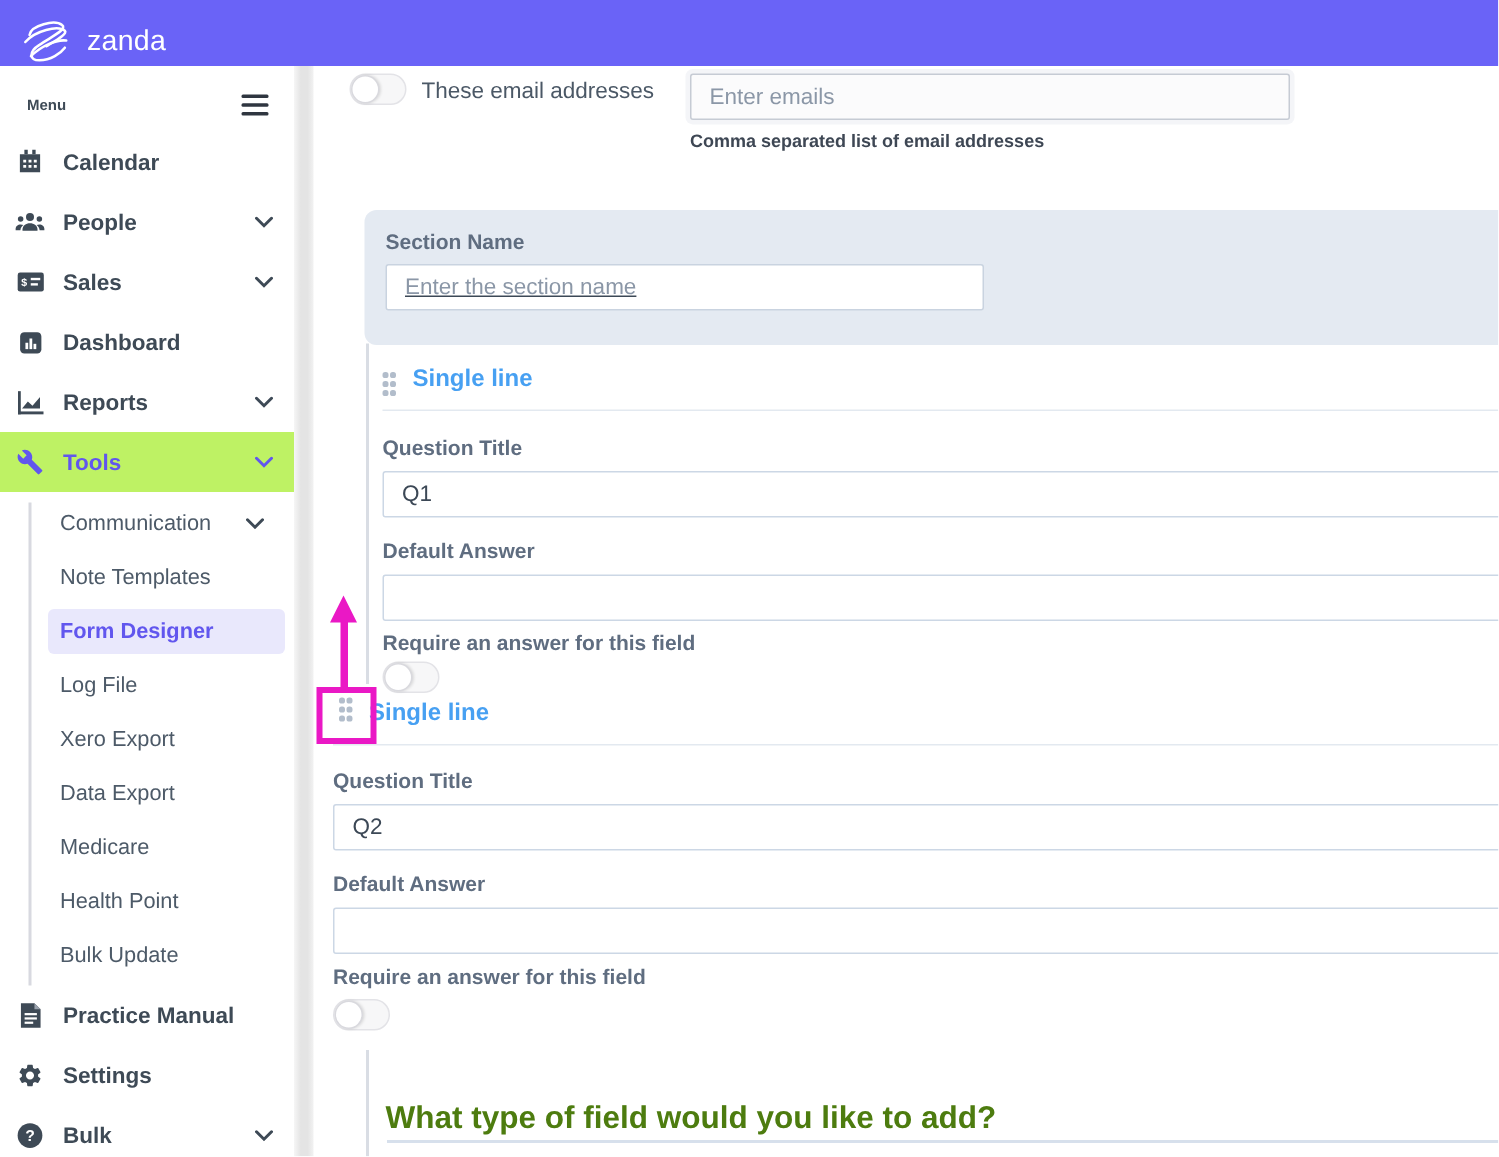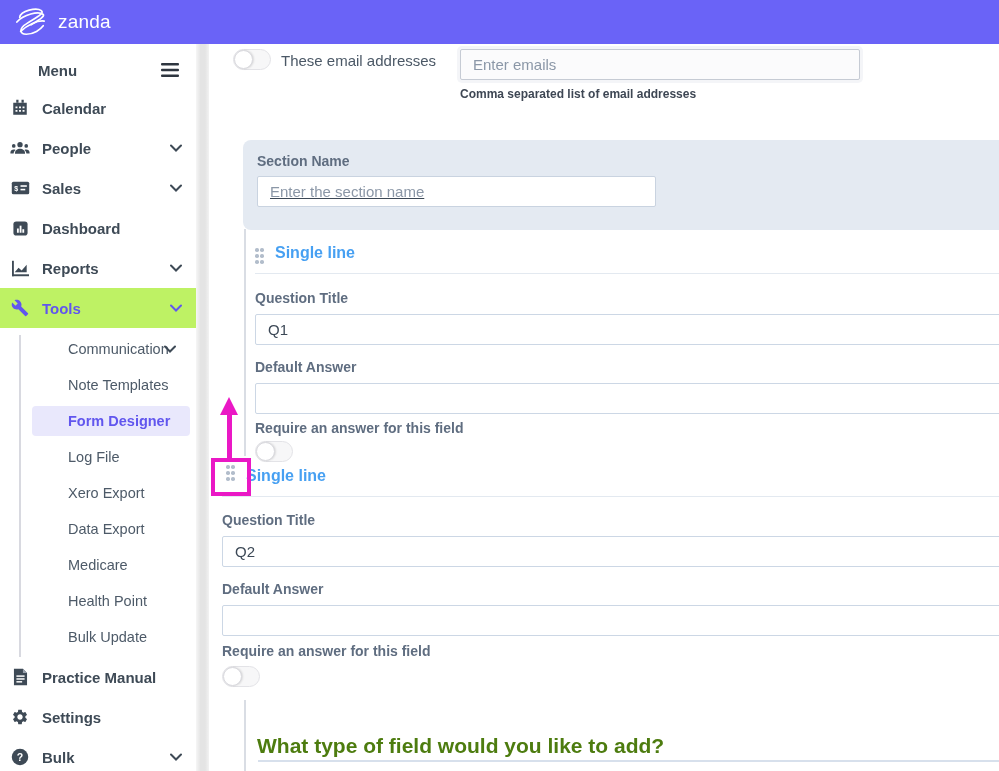--- a/index.html
+++ b/index.html
@@ -1,39 +1,39 @@
 <!DOCTYPE html>
 <html><head>
 <meta charset="utf-8">
 <style>
   * { margin:0; padding:0; box-sizing:border-box; }
   html,body { width:999px; height:771px; overflow:hidden; }
   body { font-family:"Liberation Sans","DejaVu Sans",sans-serif; background:#fff; }
   #app { position:relative; width:999px; height:771px; overflow:hidden; background:#fff; }
 
   
-  .header { position:absolute; left:0; top:0; width:999px; height:44px; background:#6a63f7; z-index:10; display:flex; align-items:center; }
+  .header { position:absolute; left:0; top:0; width:999px; height:44px; background:#6a63f7; z-index:10; display:flex; align-items:flex-end; }
   .brand { display:flex; align-items:center; gap:8px; padding-left:12px; }
   .brand-text { color:#fff; font-size:19px; font-weight:500; letter-spacing:.2px; }
 
   
   .sidebar { position:absolute; left:0; top:44px; width:196px; height:727px; background:#fff; z-index:5; }
   .scrollstrip { position:absolute; left:196px; top:44px; width:13px; height:727px; background:linear-gradient(90deg,#f6f6f6,#e4e4e4 35%,#e4e4e4 70%,#f2f2f2); z-index:4; }
   .menu-row { position:absolute; left:0; top:10px; width:196px; height:32px; display:flex; align-items:center; justify-content:space-between; padding:0 16px 0 18px; }
-  .menu-title { font-size:15px; font-weight:700; color:#3e4a56;margin-left:20px; }
+  .menu-title { font-size:10px; font-weight:700; color:#3e4a56; }
   .nav-item { position:absolute; left:0; width:196px; height:40px; display:flex; align-items:center; cursor:pointer; }
   .nav-item .ic { position:absolute; left:10px; width:20px; height:20px; color:#3e4a56; display:flex; align-items:center; justify-content:center; }
   .nav-item .lbl { position:absolute; left:42px; font-size:15px; font-weight:600; color:#3e4a56; }
   .nav-item .chev { position:absolute; right:14px; color:#3e4a56; display:flex; }
   .nav-item.active { background:#bef264; }
   .nav-item.active .lbl, .nav-item.active .chev { color:#6156ee; }
   .nav-item.active .ic { color:#6156ee; }
   .sub-line { position:absolute; left:19px; top:291px; width:2px; height:322px; background:#d8d9e0; }
   .sub-item { position:absolute; left:0; width:196px; height:36px; display:flex; align-items:center; cursor:pointer; }
-  .sub-item .lbl { position:absolute; left:40px; font-size:14.5px; font-weight:400; color:#4d5a68;margin-left:28px; }
+  .sub-item .lbl { position:absolute; left:40px; font-size:14.5px; font-weight:400; color:#4d5a68; }
   .sub-item .chev { position:absolute; right:20px; color:#3e4a56; display:flex; }
   .sub-item.active .pill { position:absolute; left:32px; top:3px; width:158px; height:30px; background:#e9e8fc; border-radius:4px; }
   .sub-item.active .lbl { color:#6156ee; font-weight:700; z-index:1; }
 
   
   .content { position:absolute; left:209px; top:44px; width:790px; height:727px; background:#fff; }
   .slabel { font-size:14px; font-weight:600; color:#5f6d80; }
   .txt-input { border:1px solid #ccd7e5; background:#fff; height:31px; font-size:15px; color:#3c4856; padding:0 12px; border-radius:2px; outline:none; font-family:inherit; }
   .txt-input::placeholder { color:#8b97a7; }
   .blue-head { font-size:16px; font-weight:700; color:#47a0f2; }

